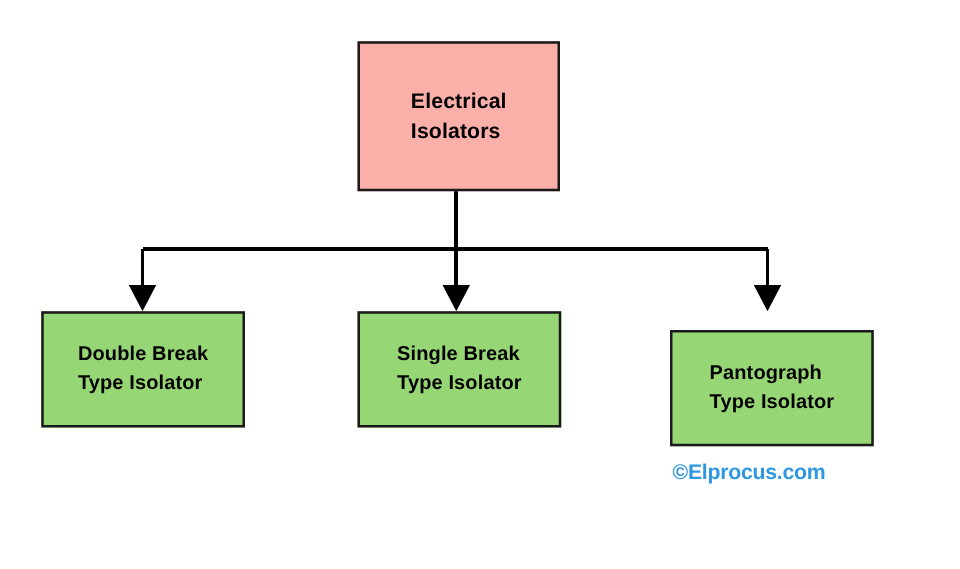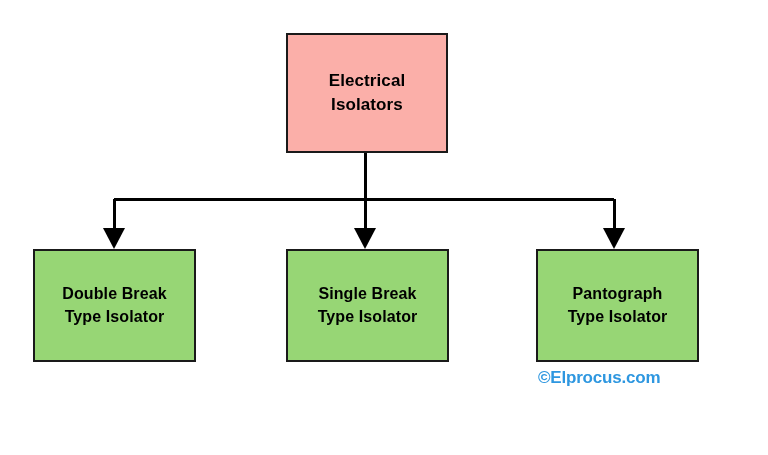--- a/index.html
+++ b/index.html
@@ -20,21 +20,21 @@
     background: #ffffff;
   }
   
   .node-box {
     position: absolute;
     box-sizing: border-box;
     border: 2px solid #1a1a1a;
     display: flex;
     align-items: center;
     justify-content: center;
-    text-align: center;
+    text-align: left;
     z-index: 3;
   }
   .node-label {
     font-weight: bold;
     color: #000000;
     line-height: 1.42;
     letter-spacing: 0.1px;
     white-space: pre-line;
   }
   #root-node {
@@ -43,26 +43,26 @@
     width: 162px;
     height: 120px;
     background: #fbafa9;
   }
   #root-node .node-label {
     font-size: 17px;
   }
   .leaf-node {
     top: 249px;
     width: 163px;
-    height: 113px;
+    height: 93px;
     background: #97d675;
   }
   #leaf-node-0 { left: 33px; }
   #leaf-node-1 { left: 286px; }
-  #leaf-node-2 { left: 536px; }
+  #leaf-node-2 { left: 536px; margin-top: 15px; }
   .leaf-node .node-label {
     font-size: 16px;
   }
   
   #connector-layer {
     position: absolute;
     left: 0;
     top: 0;
     width: 768px;
     height: 455px;

